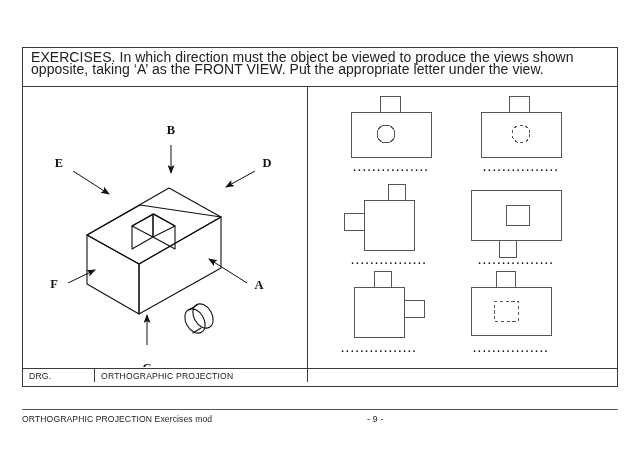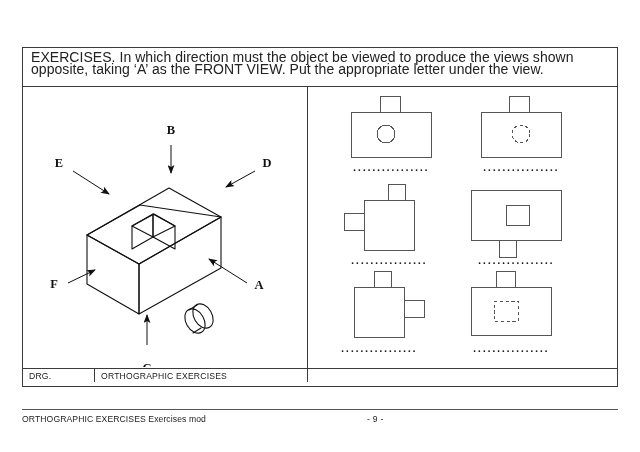--- a/index.html
+++ b/index.html
@@ -247,20 +247,20 @@
           <text x="208" y="180">················</text>
           <text x="71" y="268">················</text>
           <text x="203" y="268">················</text>
         </g>
       </svg>
     </div>
   </div>
 
   <div id="title-block">
     <div class="tb-cell" id="tb-drg">DRG.</div>
-    <div class="tb-cell" id="tb-title">ORTHOGRAPHIC EXERCISES</div>
+    <div class="tb-cell" id="tb-title">ORTHOGRAPHIC PROJECTION</div>
   </div>
 </div>
 
 <div id="footer">
-  <span id="footer-doc">ORTHOGRAPHIC EXERCISES Exercises mod</span>
+  <span id="footer-doc">ORTHOGRAPHIC PROJECTION Exercises mod</span>
   <span id="footer-page">- 9 -</span>
 </div>
 
 </body></html>

